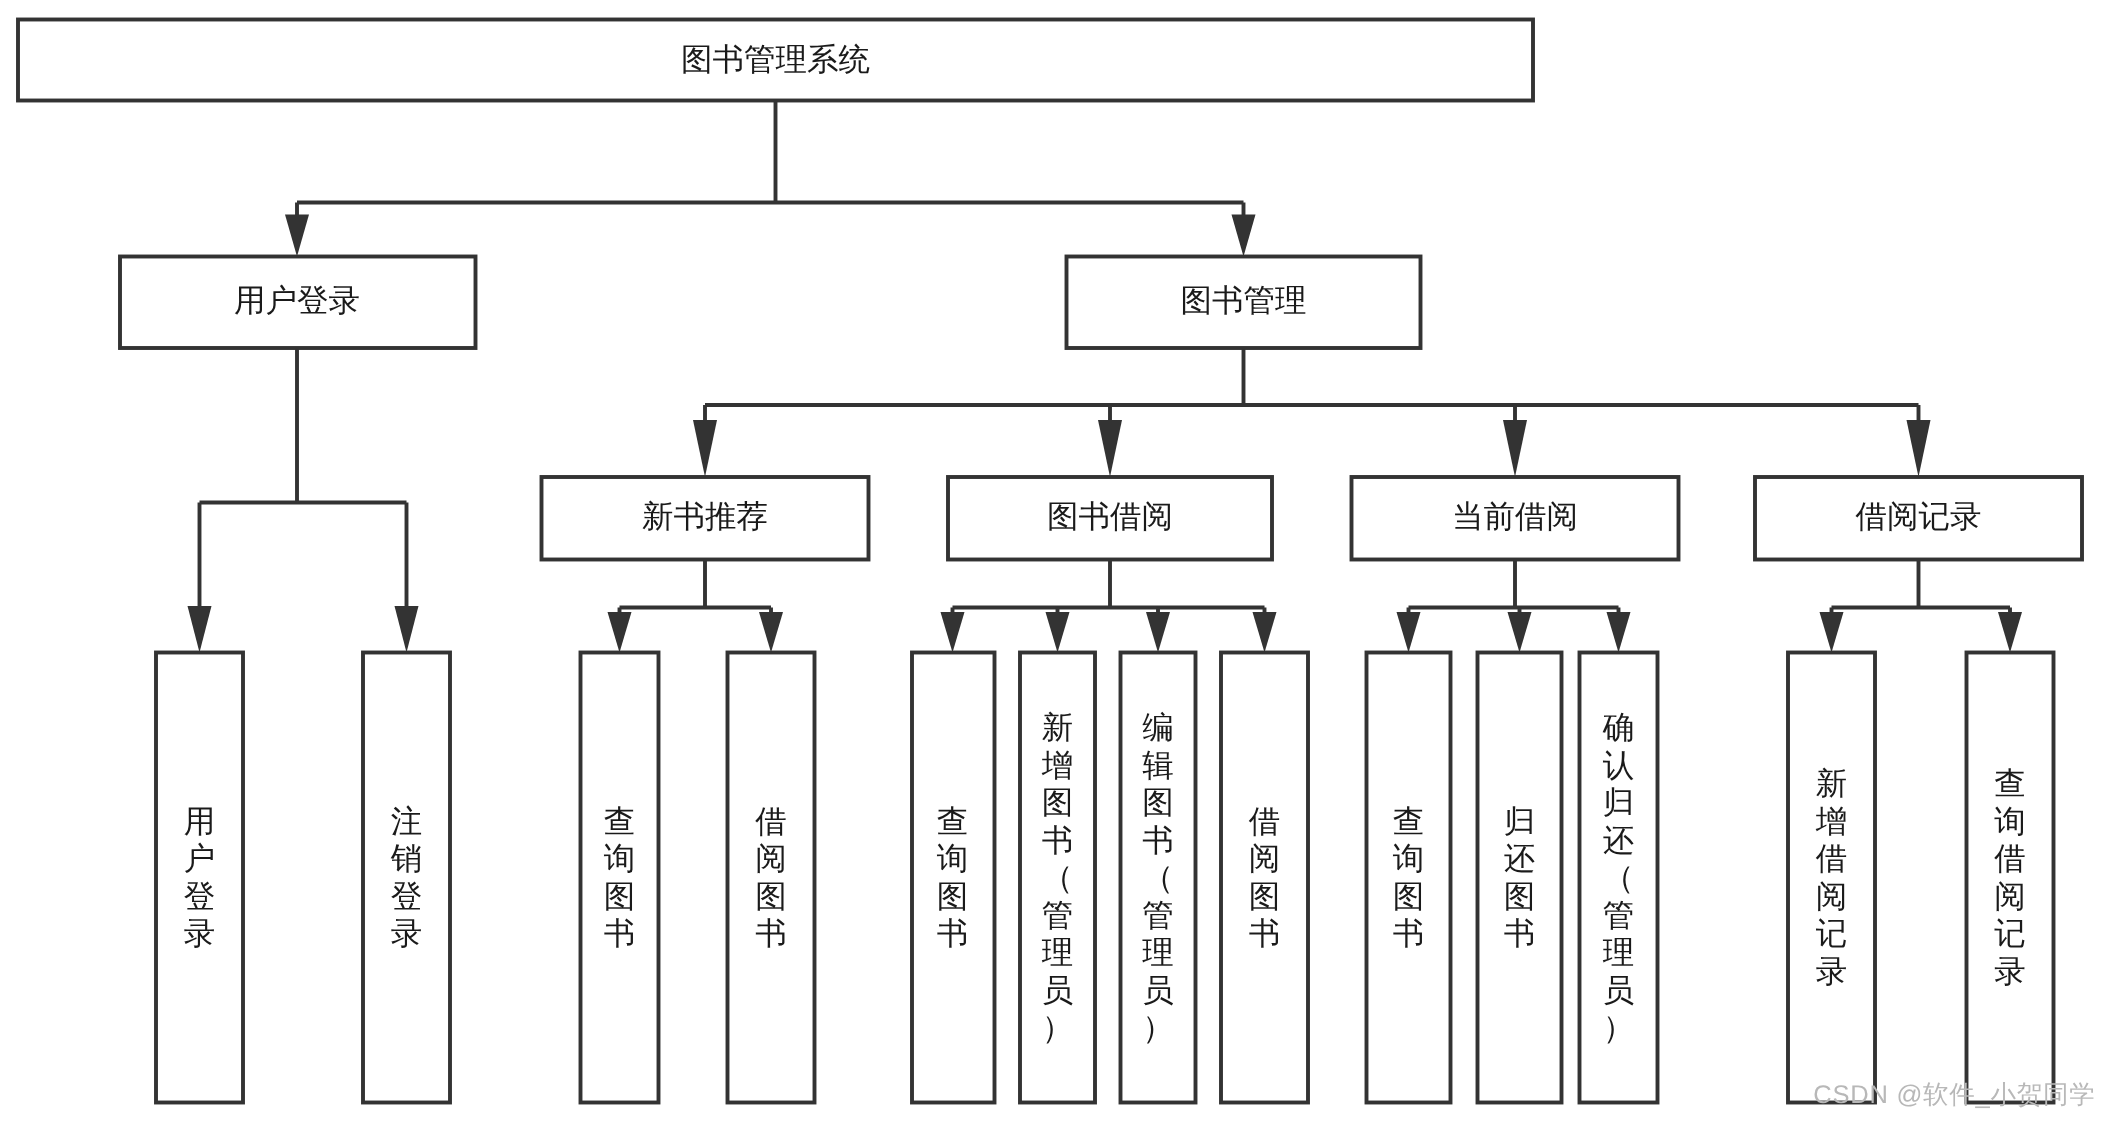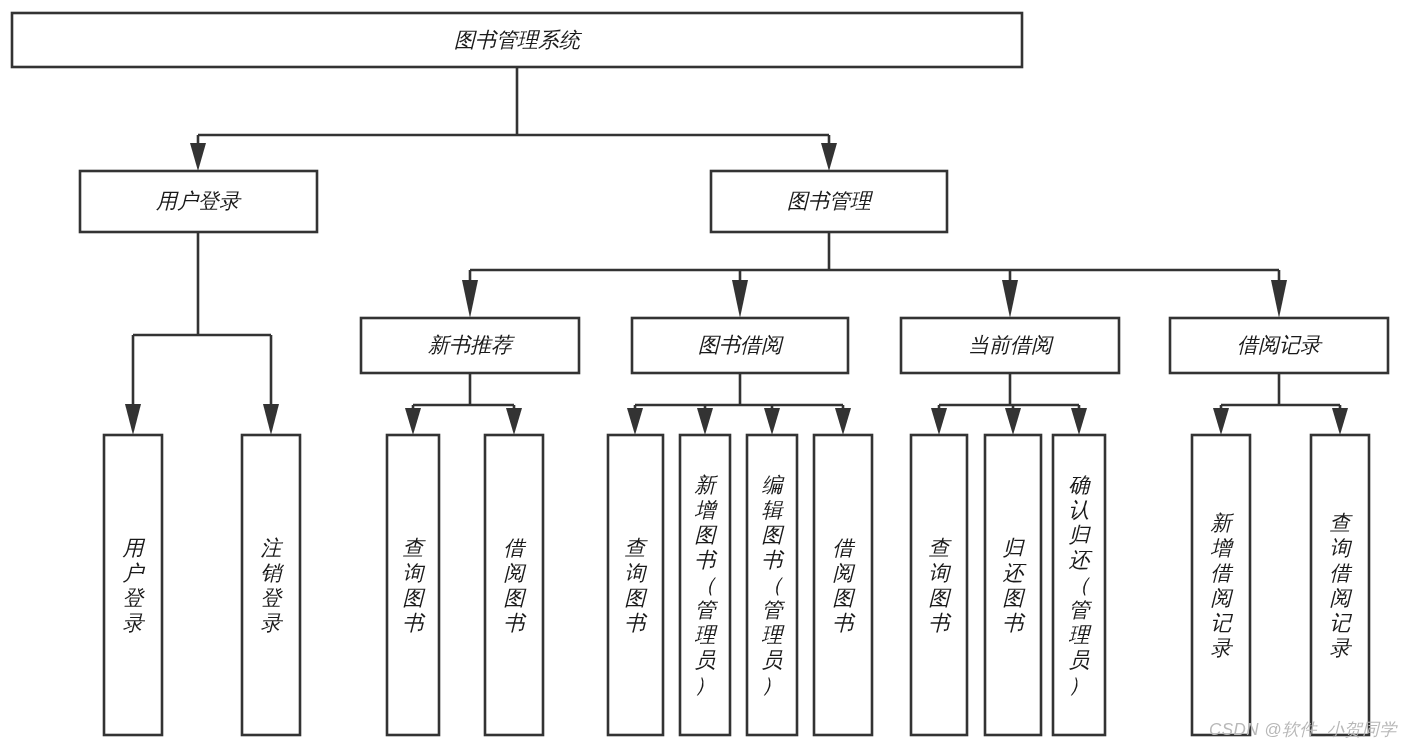--- a/index.html
+++ b/index.html
@@ -12,21 +12,20 @@
     width: 1405px;
     height: 747px;
     font-family: "Liberation Sans", "DejaVu Sans", sans-serif;
     overflow: hidden;
   }
   #diagram-root {
     position: relative;
     width: 1405px;
     height: 747px;
     background: #ffffff;
-    font-style: italic;
   }
   svg.flow {
     position: absolute;
     left: 0;
     top: 0;
     width: 1405px;
     height: 747px;
     display: block;
   }
   .node-box {

